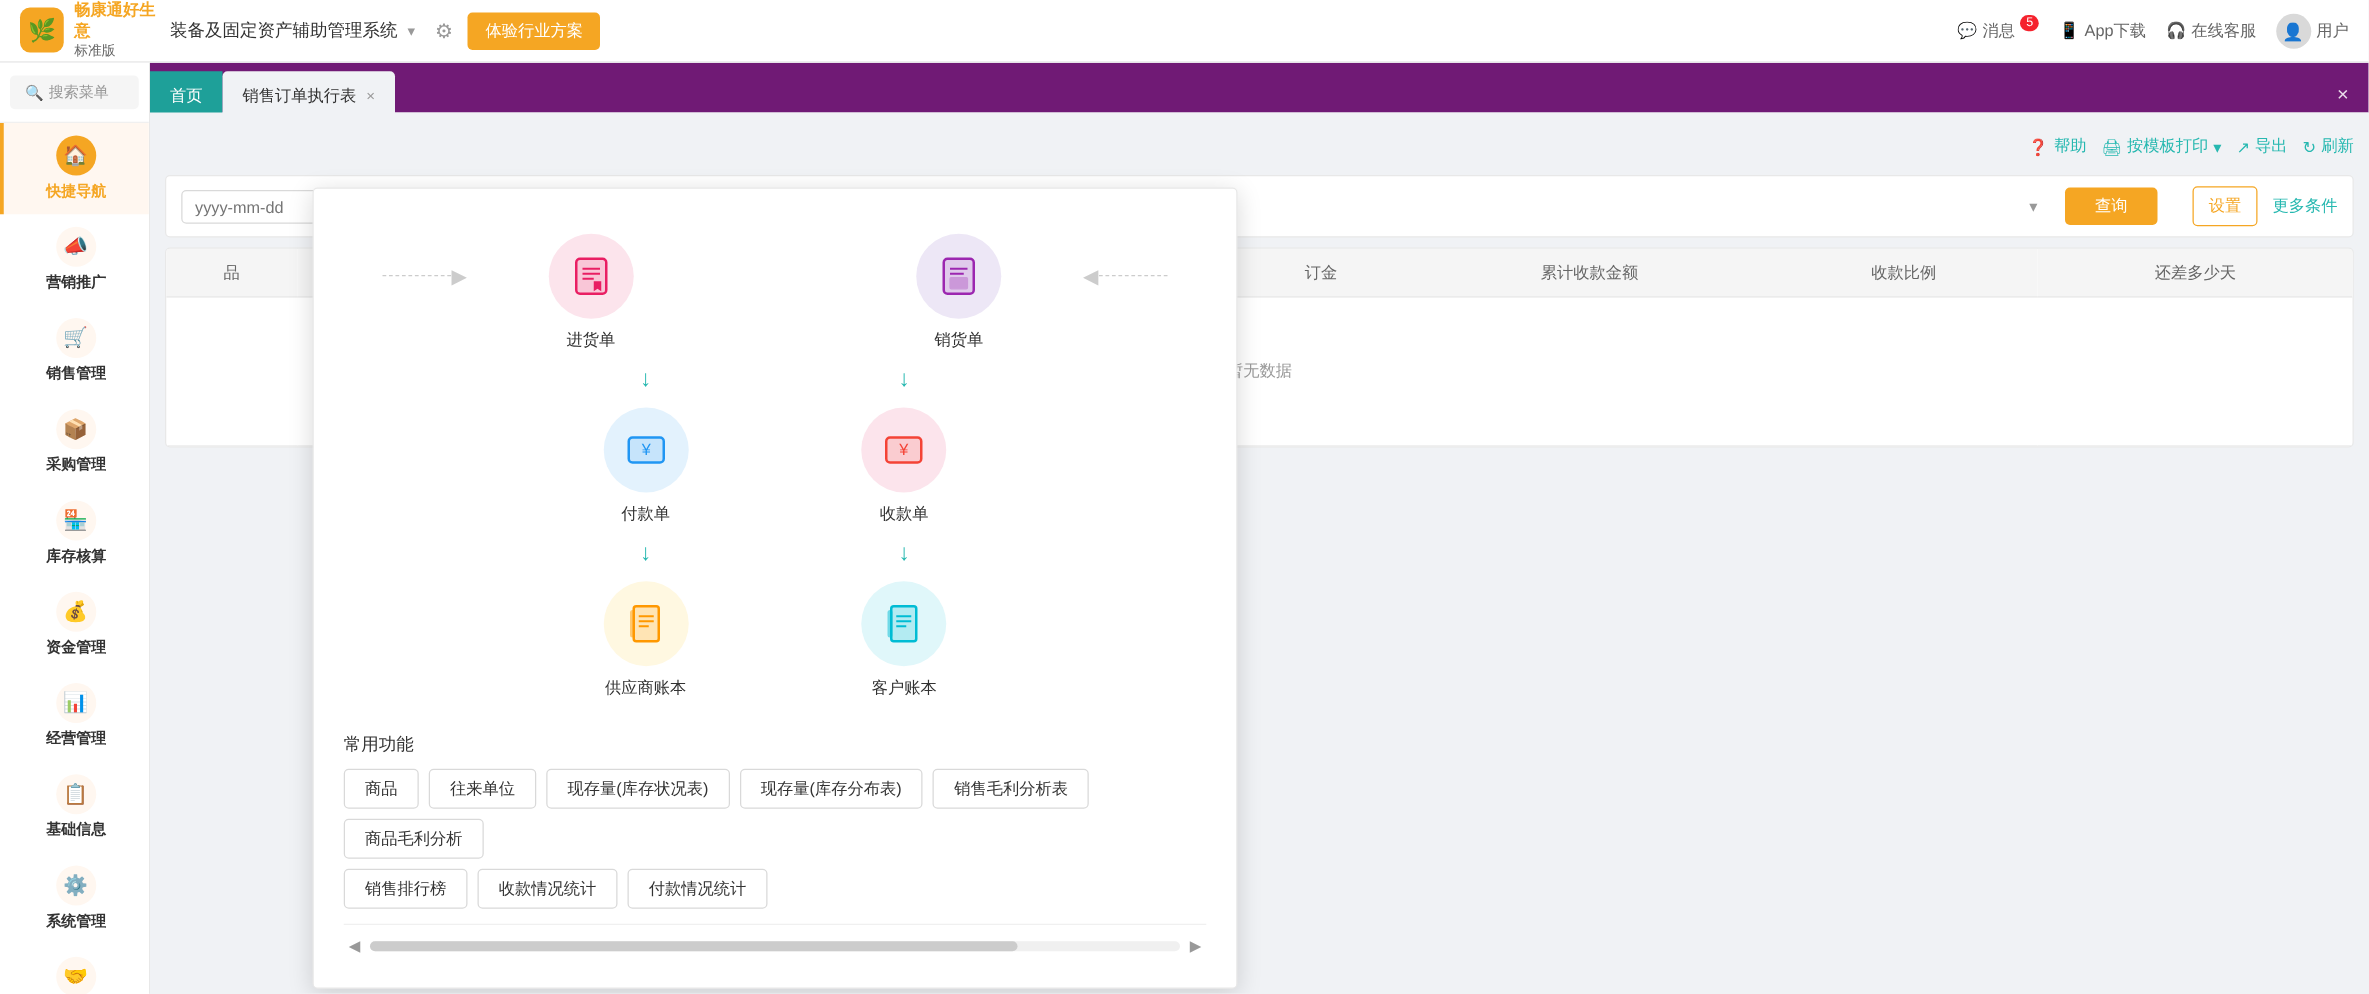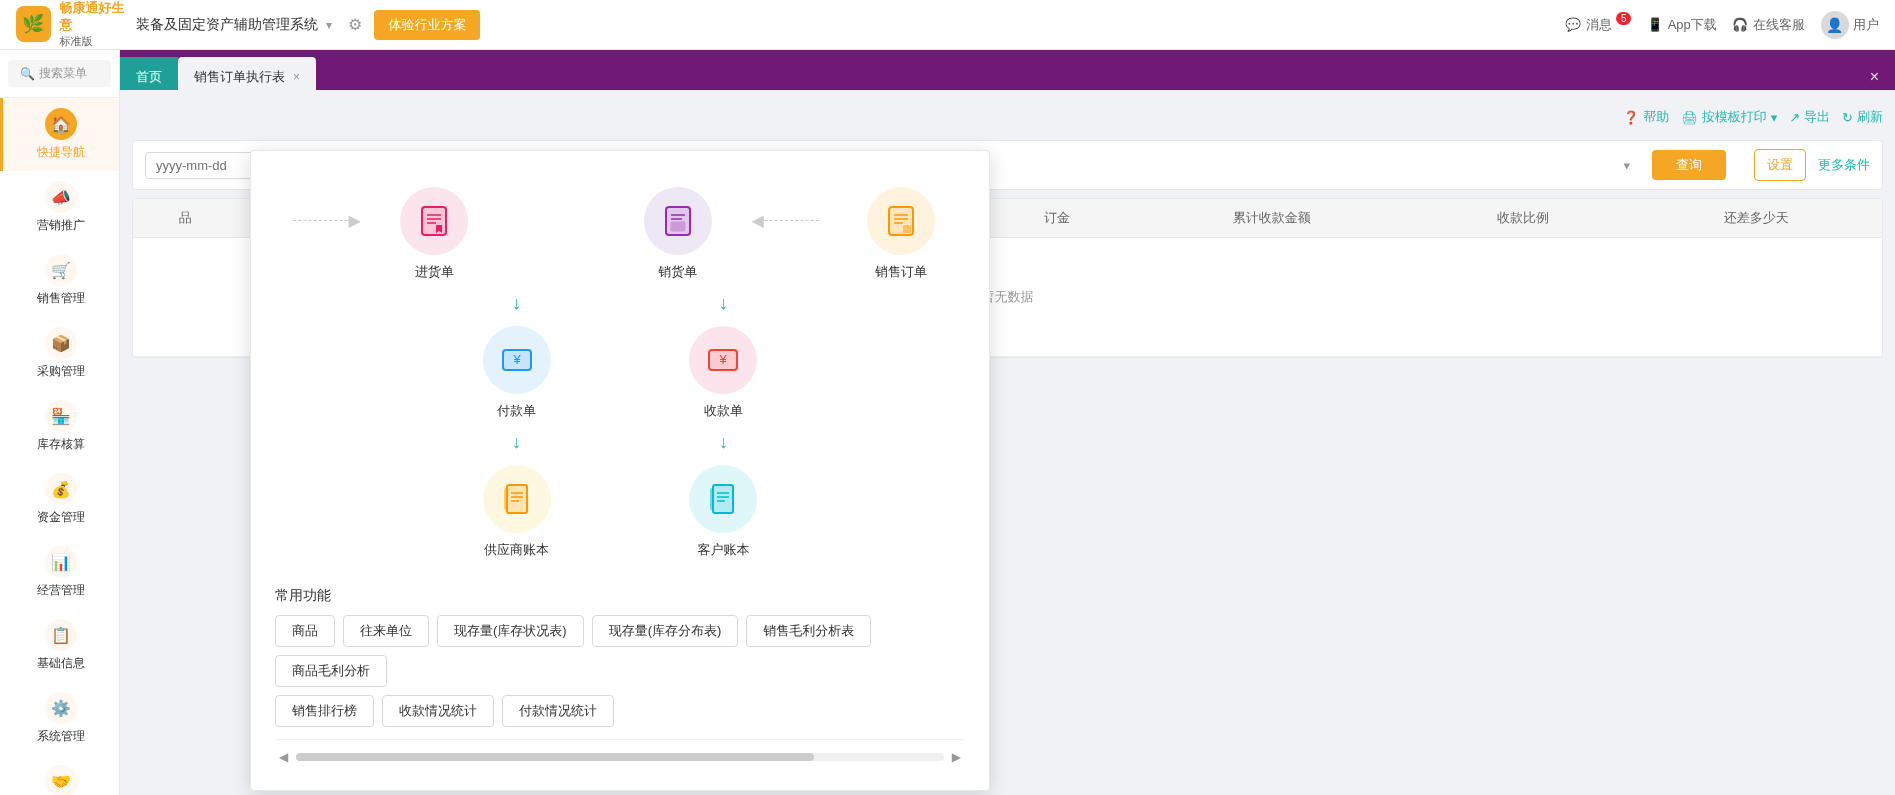--- a/index.html
+++ b/index.html
@@ -137,21 +137,21 @@
       height: 32px;
       border-radius: 50%;
       background: #fff7f0;
       display: flex;
       align-items: center;
       justify-content: center;
       font-size: 16px;
       margin-bottom: 4px;
     }
     .sidebar-item.active .icon-circle { background: #f5a623; color: white; }
-    .sidebar-item .label { font-size: 12px; color: #333; text-align: center; }
+    .sidebar-item .label { font-size: 12px; color: #333; text-align: center; font-weight: bold; }
     .sidebar-item.active .label { color: #f5a623; }
 
     
     .main-content {
       flex: 1;
       display: flex;
       flex-direction: column;
       overflow: hidden;
       position: relative;
     }
@@ -632,33 +632,20 @@
               </div>
               <span class="flow-label">销货单</span>
             </div>
 
             <div style="display:flex;align-items:center;padding-bottom:28px;">
               <div style="width:60px;border-top:1px dashed #ccc;position:relative;">
                 <span style="position:absolute;left:-8px;top:-10px;color:#ccc;font-size:16px;">◀</span>
               </div>
             </div>
 
-            <div class="flow-node">
-              <div class="flow-circle" style="background:#fff3e0;">
-                <svg width="36" height="36" viewBox="0 0 36 36">
-                    <rect x="6" y="4" width="24" height="28" rx="3" fill="#ff9800" opacity="0.15"></rect>
-                    <rect x="6" y="4" width="24" height="28" rx="3" fill="none" stroke="#ff9800" stroke-width="2"></rect>
-                    <line x1="11" y1="12" x2="25" y2="12" stroke="#ff9800" stroke-width="1.5"></line>
-                    <line x1="11" y1="16" x2="25" y2="16" stroke="#ff9800" stroke-width="1.5"></line>
-                    <line x1="11" y1="20" x2="20" y2="20" stroke="#ff9800" stroke-width="1.5"></line>
-                    <rect x="20" y="22" width="8" height="8" rx="1" fill="#ff9800" opacity="0.5"></rect>
-                  </svg>
-              </div>
-              <span class="flow-label">销售订单</span>
-            </div>
           </div>
 
           <div style="display:flex; justify-content:space-around; margin-bottom:0;">
             <div style="width:92px;"></div>
             <div style="width:60px;"></div>
             <div style="text-align:center;width:92px;color:#26b8b0;font-size:18px;">↓</div>
             <div style="width:80px;"></div>
             <div style="text-align:center;width:92px;color:#26b8b0;font-size:18px;">↓</div>
             <div style="width:60px;"></div>
             <div style="width:92px;"></div>

